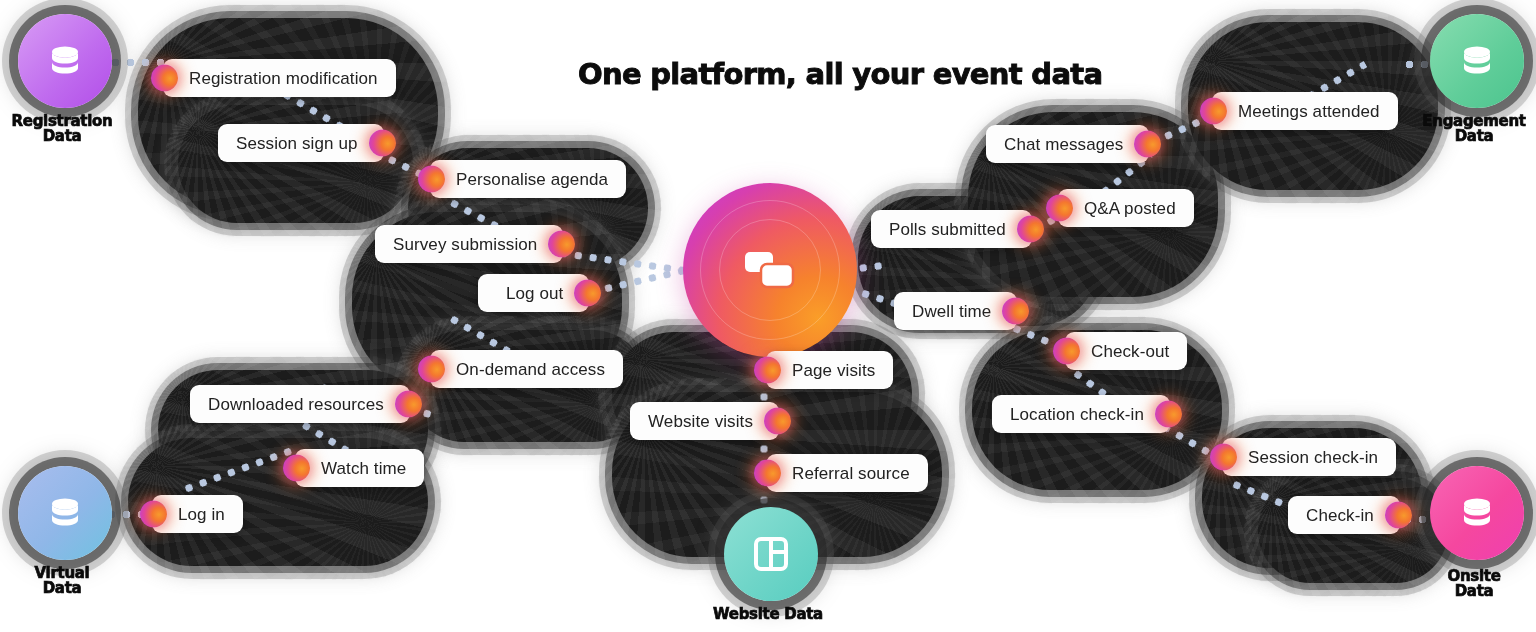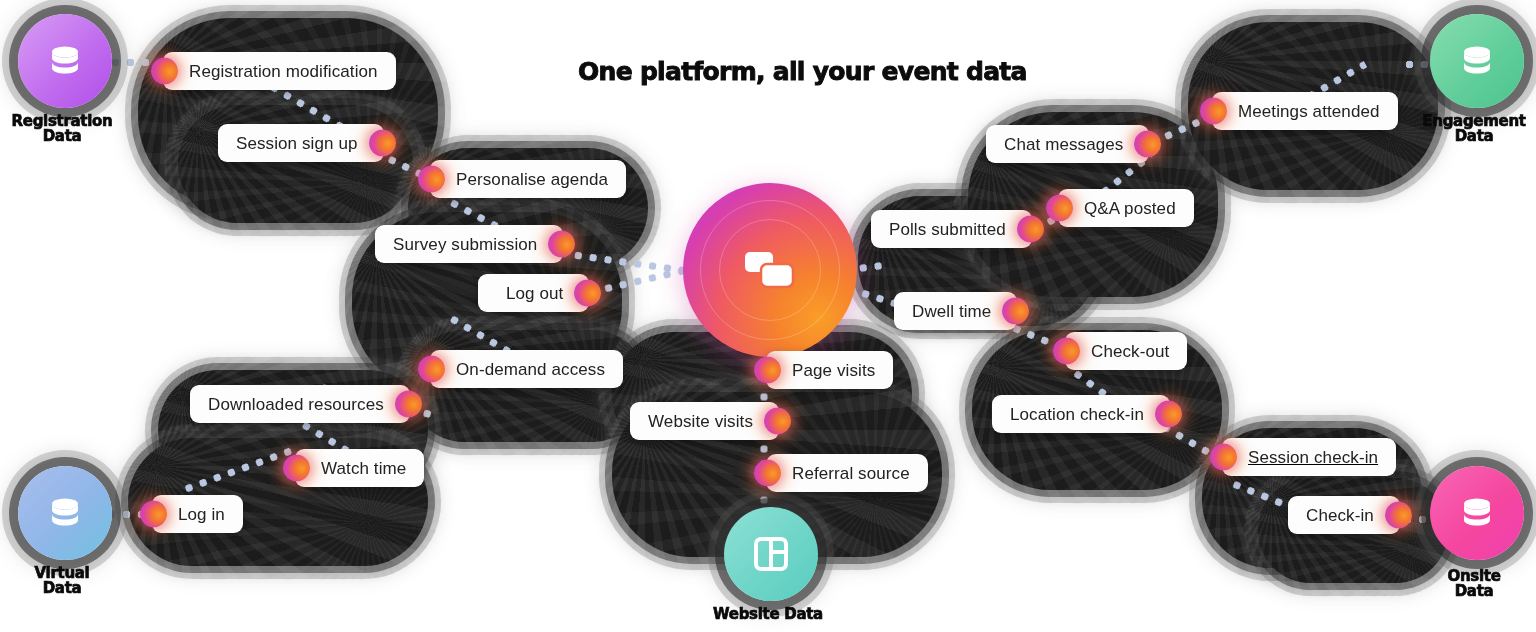--- a/index.html
+++ b/index.html
@@ -86,21 +86,21 @@
     position:absolute;left:50%;transform:translateX(-50%);
     text-align:center;color:#0a0a0a;
     font-weight:bold;font-size:15px;line-height:1.02;
     letter-spacing:-.3px;
     font-family:"DejaVu Sans",sans-serif;
     -webkit-text-stroke:0.7px #0a0a0a;
   }
 
   #title{
     position:absolute;
-    color:#0c0c0c;font-weight:bold;font-size:25px;
+    color:#0c0c0c;font-weight:bold;font-size:29px;
     letter-spacing:-.7px;white-space:nowrap;
     font-family:"DejaVu Sans",sans-serif;
     -webkit-text-stroke:0.9px #0c0c0c;
   }
 
   svg.ic{display:block;}
 </style>
 </head>
 <body>
 
@@ -238,21 +238,21 @@
         </svg>
       </span>
     </div>
     <div class="nlabel" style="top:102px;width:150px;">
       <div>Website Data</div>
     </div>
   </div>
 
   <div id="title" style="left:578px;top:57px;">One platform, all your event data</div>
 
-  <div class="pill left" style="left:163px;top:52px;">
+  <div class="pill left" style="left:163px;top:59px;">
     <span class="gdot"></span>
     <span class="ptext">Registration modification</span>
     </div>
 
   <div class="pill right" style="left:218px;top:124px;">
     <span class="gdot"></span>
     <span class="ptext">Session sign up</span>
     </div>
 
   <div class="pill left" style="left:430px;top:160px;">
@@ -334,21 +334,21 @@
   <div class="pill left" style="left:1065px;top:332px;">
     <span class="gdot"></span>
     <span class="ptext">Check-out</span>
     </div>
 
   <div class="pill right" style="left:992px;top:395px;">
     <span class="gdot"></span>
     <span class="ptext">Location check-in</span>
     </div>
 
-  <div class="pill left" style="left:1222px;top:438px;text-decoration:underline;">
+  <div class="pill left" style="left:1222px;top:438px;">
     <span class="gdot"></span>
     <span class="ptext">Session check-in</span>
     </div>
 
   <div class="pill right" style="left:1288px;top:496px;">
     <span class="gdot"></span>
     <span class="ptext">Check-in</span>
     </div>
 
 </div>

